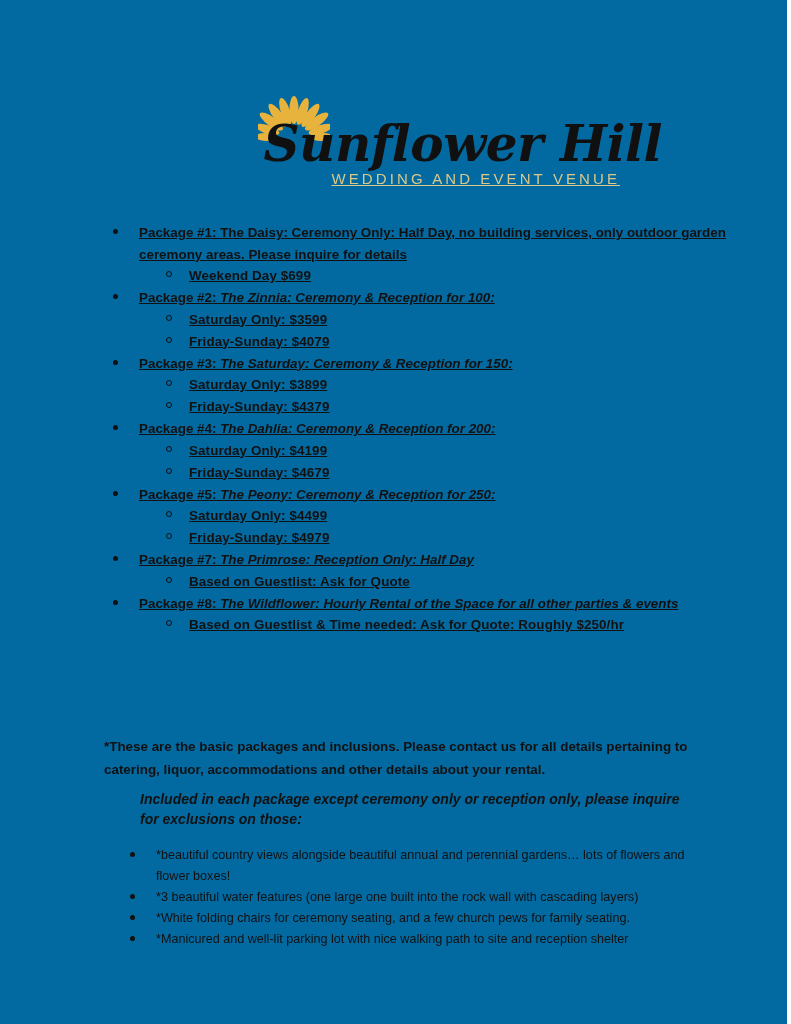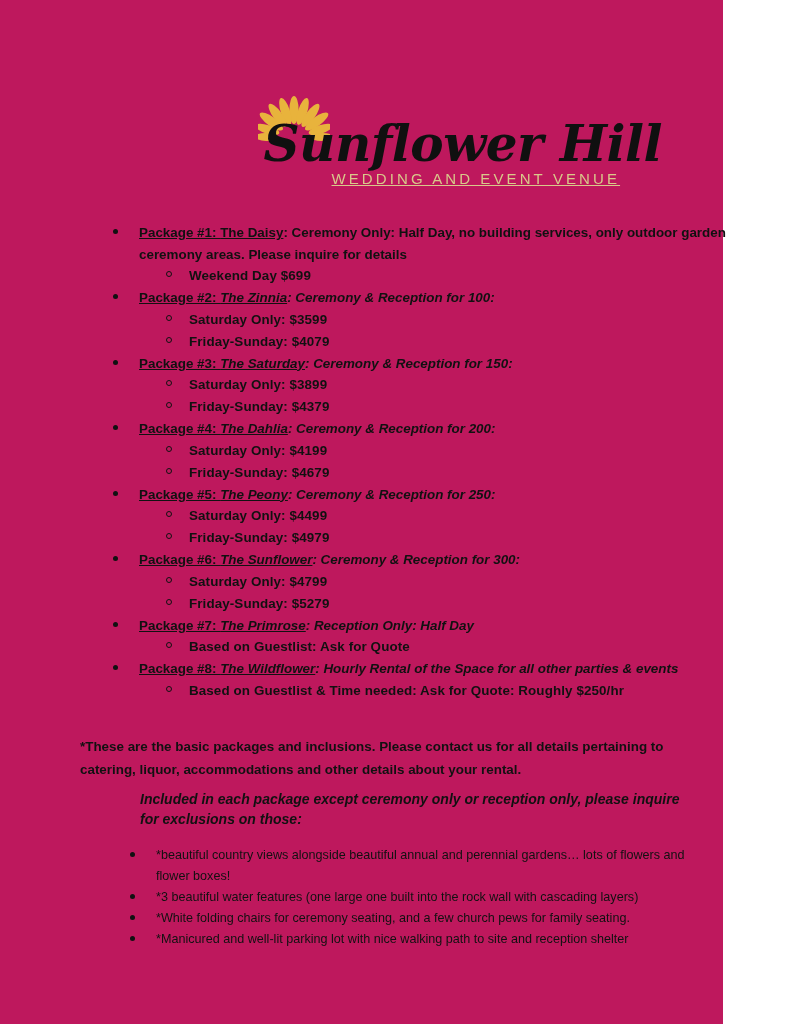--- a/index.html
+++ b/index.html
@@ -11,23 +11,23 @@
   body {
     width: 791px;
     height: 1024px;
     position: relative;
     font-family: "Liberation Sans", sans-serif;
     color: #111111;
     overflow: hidden;
   }
   .page {
     position: relative;
-    width: 723px;
+    width: 787px;
     height: 1024px;
-    background: #be185d;
+    background: #0369a1;
   }
 
   
   .logo-block {
     position: absolute;
     left: 0;
     top: 96px;
     width: 791px;
     text-align: center;
   }
@@ -86,20 +86,21 @@
     padding: 0;
   }
   li.pkg {
     position: relative;
     padding-left: 139px;
     margin: 0 0 0 0;
     font-size: 13.4px;
     font-weight: 700;
     line-height: 21.5px;
     padding-right: 55px;
+    text-decoration: underline;
   }
   li.pkg > .bullet1 {
     position: absolute;
     left: 113px;
     top: 7px;
     width: 5px;
     height: 5px;
     border-radius: 50%;
     background: #111111;
   }
@@ -127,21 +128,21 @@
     border: 1.8px solid #111111;
     box-sizing: border-box;
   }
 
   .u   { text-decoration: underline; }
   .it  { font-style: italic; }
 
   
   .note {
     position: absolute;
-    left: 80px;
+    left: 104px;
     top: 735px;
     width: 612px;
     font-size: 13.4px;
     font-weight: 700;
     line-height: 23px;
   }
   .included-line {
     position: absolute;
     left: 140px;
     top: 790px;
@@ -220,24 +221,20 @@
             <li class="sub"><span class="bullet2"></span><span>Friday-Sunday: $4379</span></li>
           </ul></li>
         <li class="pkg"><span class="bullet1"></span><span class="u">Package #4: </span><span class="u it">The Dahlia</span><span class="it">: Ceremony &amp; Reception for 200:</span><ul class="lvl2">
             <li class="sub"><span class="bullet2"></span><span>Saturday Only: $4199</span></li>
             <li class="sub"><span class="bullet2"></span><span>Friday-Sunday: $4679</span></li>
           </ul></li>
         <li class="pkg"><span class="bullet1"></span><span class="u">Package #5: </span><span class="u it">The Peony</span><span class="it">: Ceremony &amp; Reception for 250:</span><ul class="lvl2">
             <li class="sub"><span class="bullet2"></span><span>Saturday Only: $4499</span></li>
             <li class="sub"><span class="bullet2"></span><span>Friday-Sunday: $4979</span></li>
           </ul></li>
-        <li class="pkg"><span class="bullet1"></span><span class="u">Package #6: </span><span class="u it">The Sunflower</span><span class="it">: Ceremony &amp; Reception for 300:</span><ul class="lvl2">
-            <li class="sub"><span class="bullet2"></span><span>Saturday Only: $4799</span></li>
-            <li class="sub"><span class="bullet2"></span><span>Friday-Sunday: $5279</span></li>
-          </ul></li>
         <li class="pkg"><span class="bullet1"></span><span class="u">Package #7: </span><span class="u it">The Primrose</span><span class="it">: Reception Only: Half Day</span><ul class="lvl2">
             <li class="sub"><span class="bullet2"></span><span>Based on Guestlist: Ask for Quote</span></li>
           </ul></li>
         <li class="pkg"><span class="bullet1"></span><span class="u">Package #8: </span><span class="u it">The Wildflower</span><span class="it">: Hourly Rental of the Space for all other parties &amp; events</span><ul class="lvl2">
             <li class="sub"><span class="bullet2"></span><span>Based on Guestlist &amp; Time needed: Ask for Quote: Roughly $250/hr</span></li>
           </ul></li>
       </ul>
   </div>
 
   <div class="note">*These are the basic packages and inclusions.  Please contact us for all details pertaining to catering, liquor, accommodations and other details about your rental.</div>

